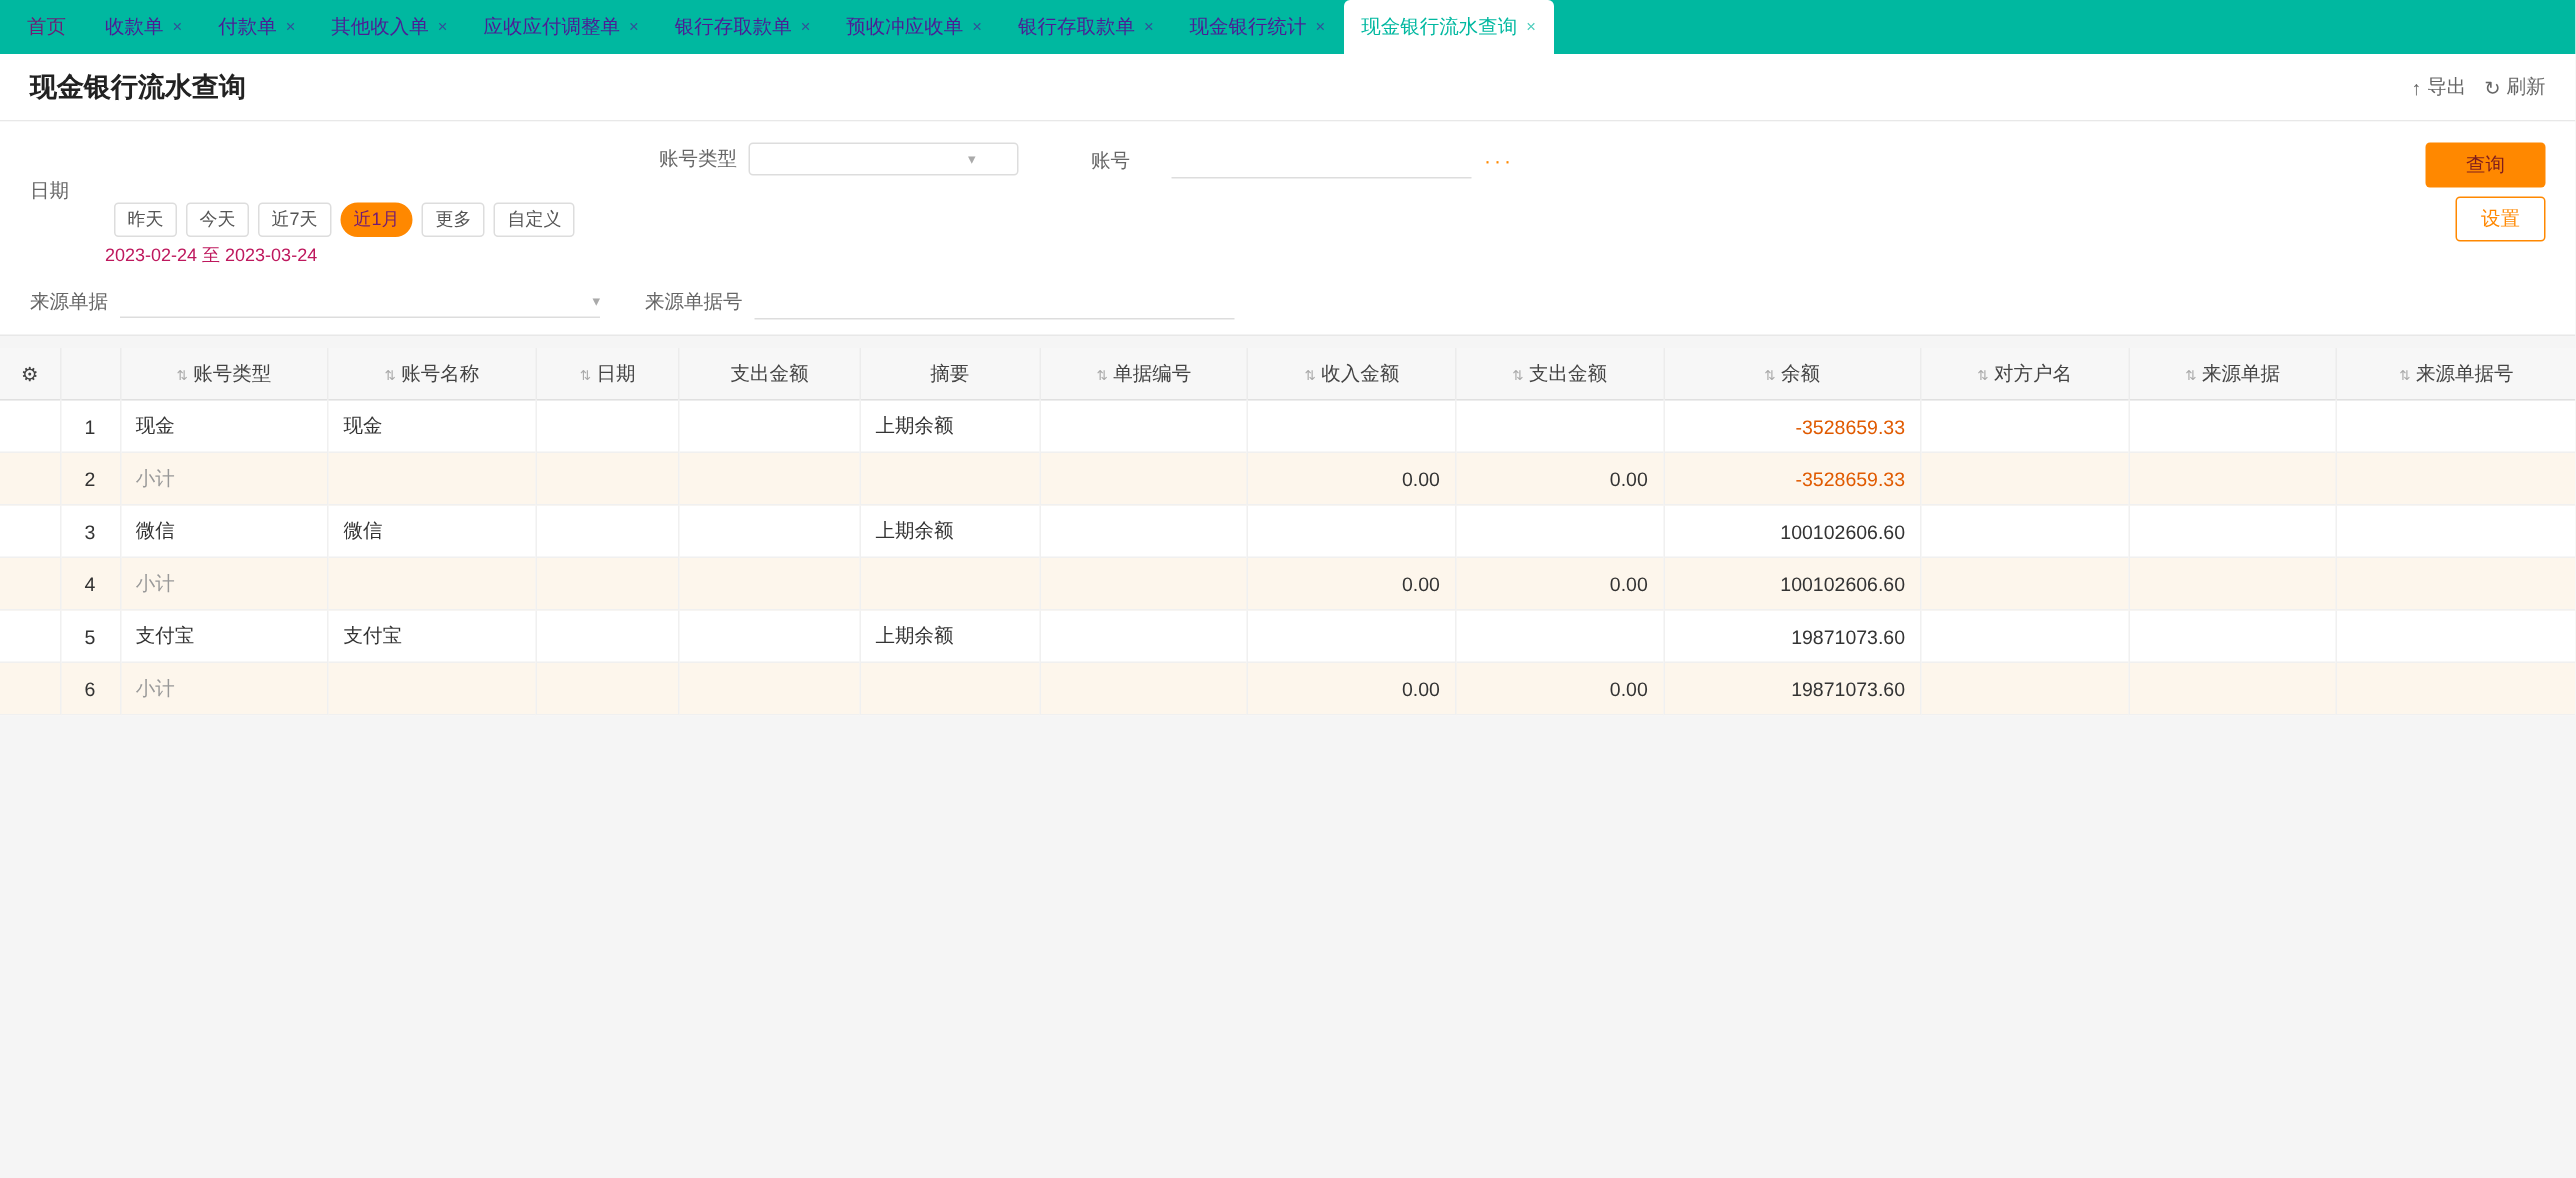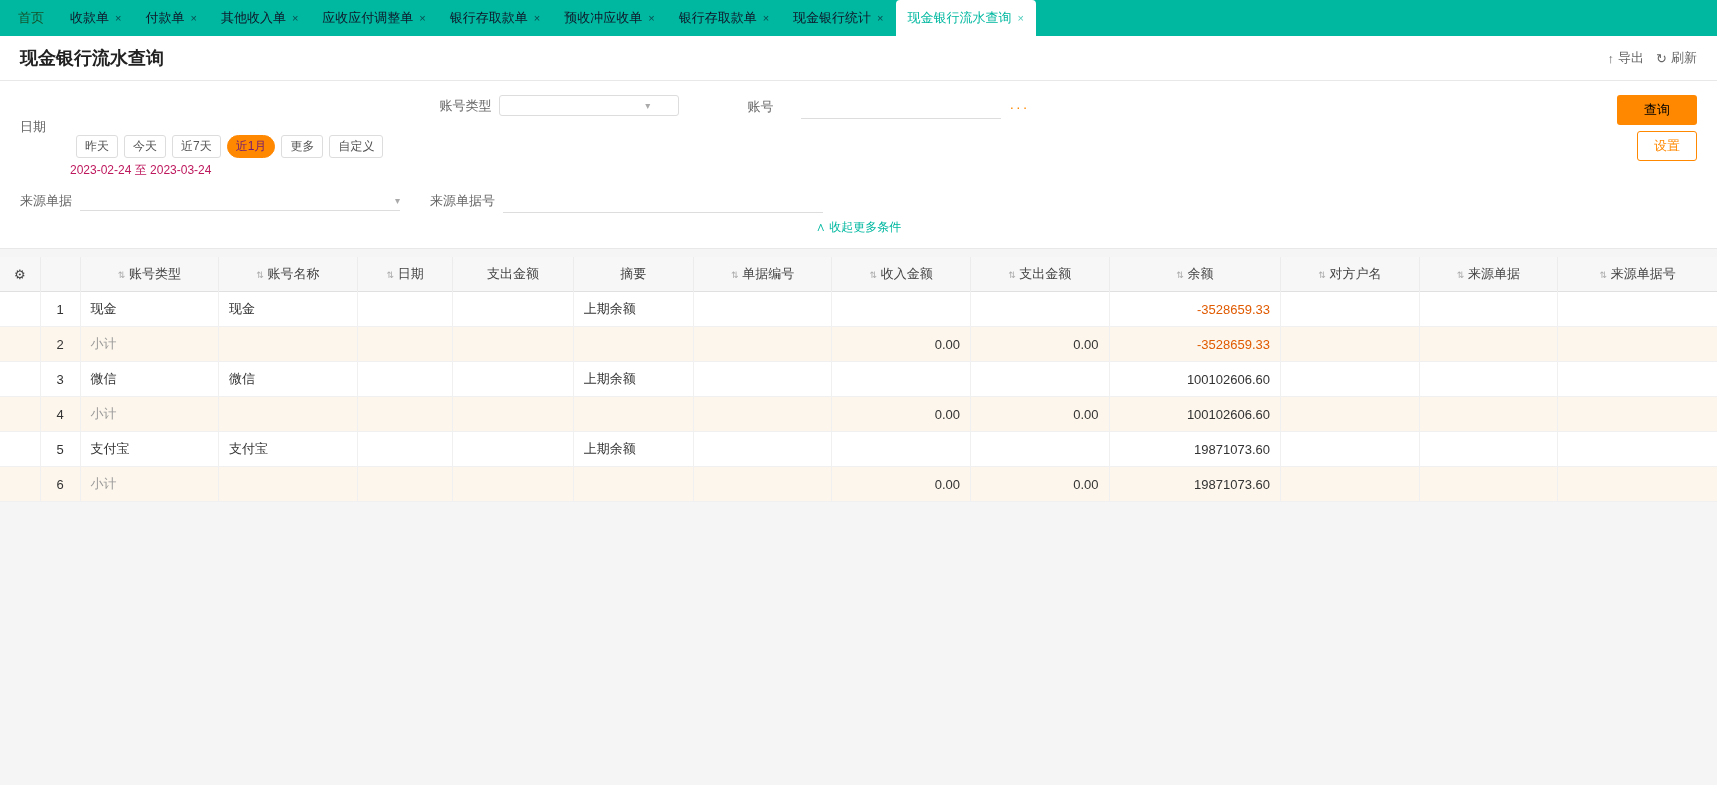--- a/index.html
+++ b/index.html
@@ -8,41 +8,41 @@
     
     .top-nav {
       background: #00b8a0;
       display: flex;
       align-items: center;
       height: 36px;
       padding: 0 4px;
       overflow: hidden;
     }
     .nav-item {
-      color: #0f172a;
+      color: #4c1d95;
       padding: 0 12px;
       height: 100%;
       display: flex;
       align-items: center;
       cursor: pointer;
       white-space: nowrap;
       font-size: 13px;
     }
     .nav-item.active {
       background: #fff;
       color: #00b8a0;
       border-radius: 4px 4px 0 0;
     }
     .nav-item .close-x {
       margin-left: 6px;
       font-size: 11px;
       opacity: 0.7;
     }
     .nav-home {
-      color: #14532d;
+      color: #701a75;
       padding: 4px 14px;
       height: 100%;
       display: flex;
       align-items: center;
       cursor: pointer;
       font-size: 13px;
     }
 
     
     .page-header {
@@ -131,21 +131,21 @@
     }
     .ellipsis-btn {
       color: #ff8800;
       cursor: pointer;
       font-size: 14px;
       letter-spacing: 2px;
       padding: 0 4px;
     }
     .query-btn {
       background: #ff8800;
-      color: #000000;
+      color: #7f1d1d;
       border: none;
       border-radius: 3px;
       padding: 6px 0;
       cursor: pointer;
       font-size: 13px;
     }
     .settings-btn {
       background: #fff;
       color: #ff8800;
       border: 1px solid #ff8800;
@@ -314,21 +314,21 @@
     </div>
 
     <div style="display:flex; align-items:center; gap:8px; margin-left:40px;">
       <span class="filter-label">账号类型</span>
       <div class="select-box" style="min-width:180px;">
         <span></span>
         <span class="arrow">▾</span>
       </div>
     </div>
 
-    <div style="display:flex; align-items:center; gap:4px; margin-left:52px;">
+    <div style="display:flex; align-items:center; gap:4px; margin-left:32px;">
       <span class="filter-label">账号</span>
       <input class="account-no-field" type="text" style="min-width: 200px;">
       <span class="ellipsis-btn">···</span>
     </div>
 
     <div style="display:flex; flex-direction:column; gap:6px; margin-left:auto;">
       <button class="query-btn">查询</button>
       <button class="settings-btn">设置</button>
     </div>
   </div>
@@ -340,24 +340,20 @@
         <span></span>
         <span style="color:#aaa; font-size:10px;">▾</span>
       </div>
     </div>
     <div style="display:flex; align-items:center; gap:8px;">
       <span class="filter-label">来源单据号</span>
       <input class="source-no-input" type="text" style="min-width: 320px; border-bottom: 1px solid rgb(221, 221, 221); padding: 4px 0px;">
     </div>
   </div>
 
-  <div class="collapse-bar">
-    <span>∧</span>
-    <span>收起更多条件</span>
-  </div>
 </div>
 
 <div class="table-container">
   <table>
     <thead>
       <tr>
         <th class="col-settings">
           <span>⚙</span>
         </th>
         <th class="col-num"></th>

